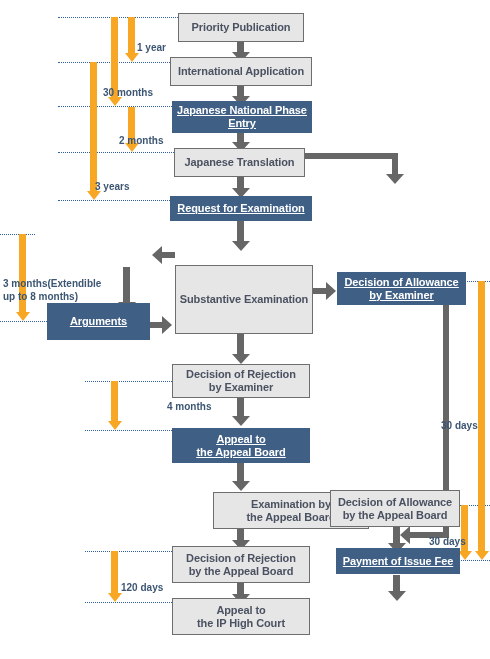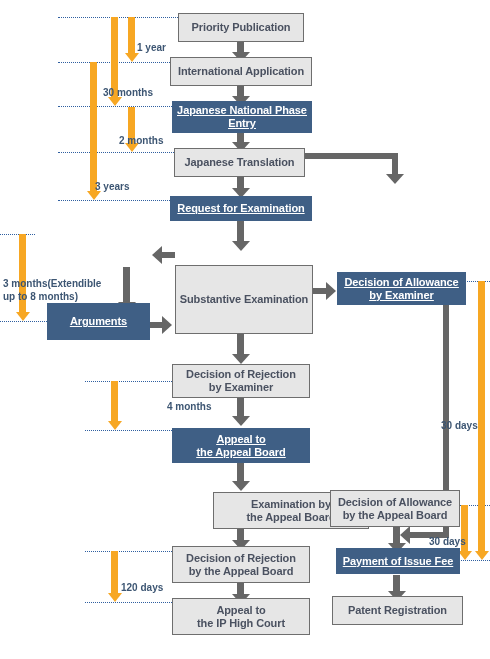--- a/index.html
+++ b/index.html
@@ -280,17 +280,14 @@
     <span class="lbl">Payment of Issue Fee</span>
   </div>
 
   <div class="box gray" style="left:172px;top:598px;width:138px;height:37px;">
     <span class="lbl">
       <span>Appeal to</span><br>
       <span>the IP High Court</span>
     </span>
   </div>
 
-  <div class="box gray" style="left:332px;top:596px;width:131px;height:29px;">
-    <span class="lbl">Patent Registration</span>
-  </div>
 
 </div>
 
 </body></html>

